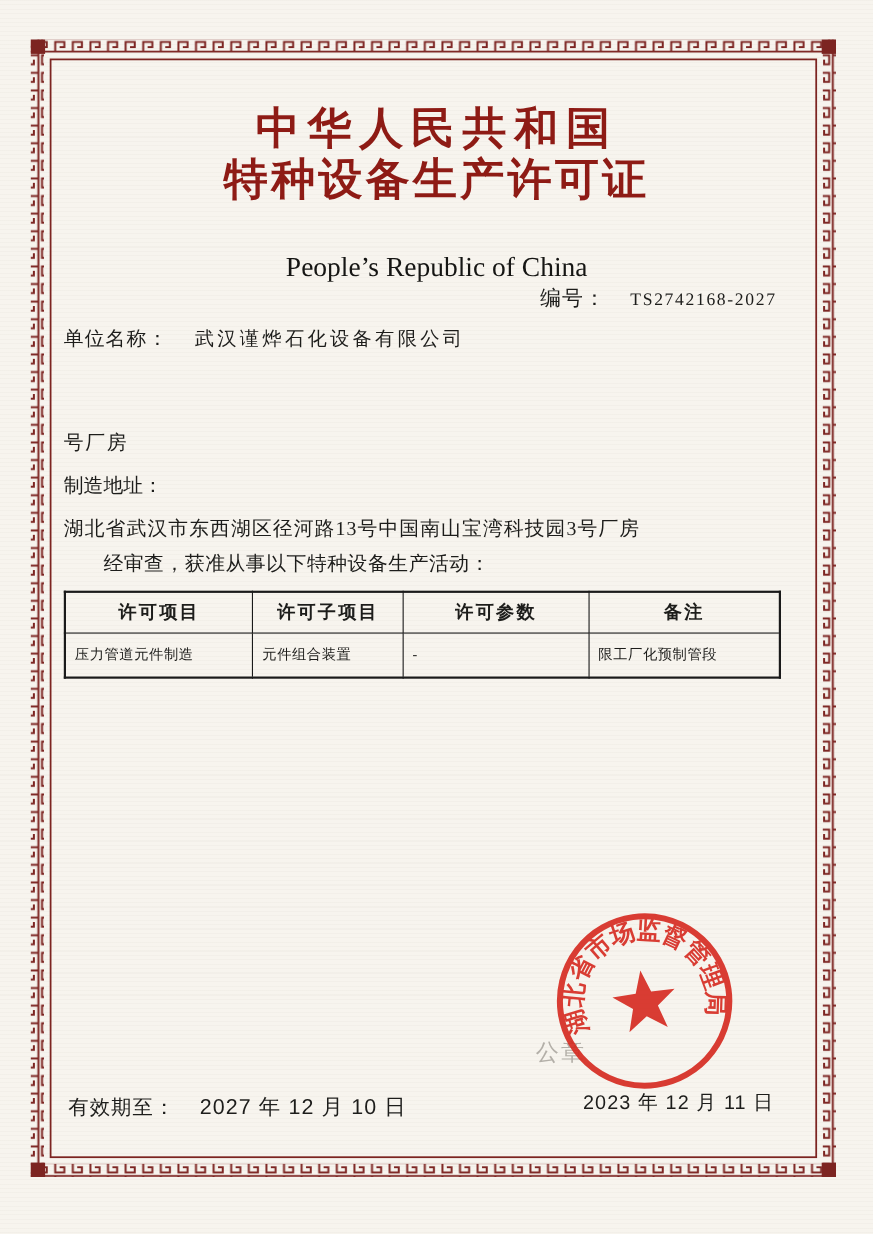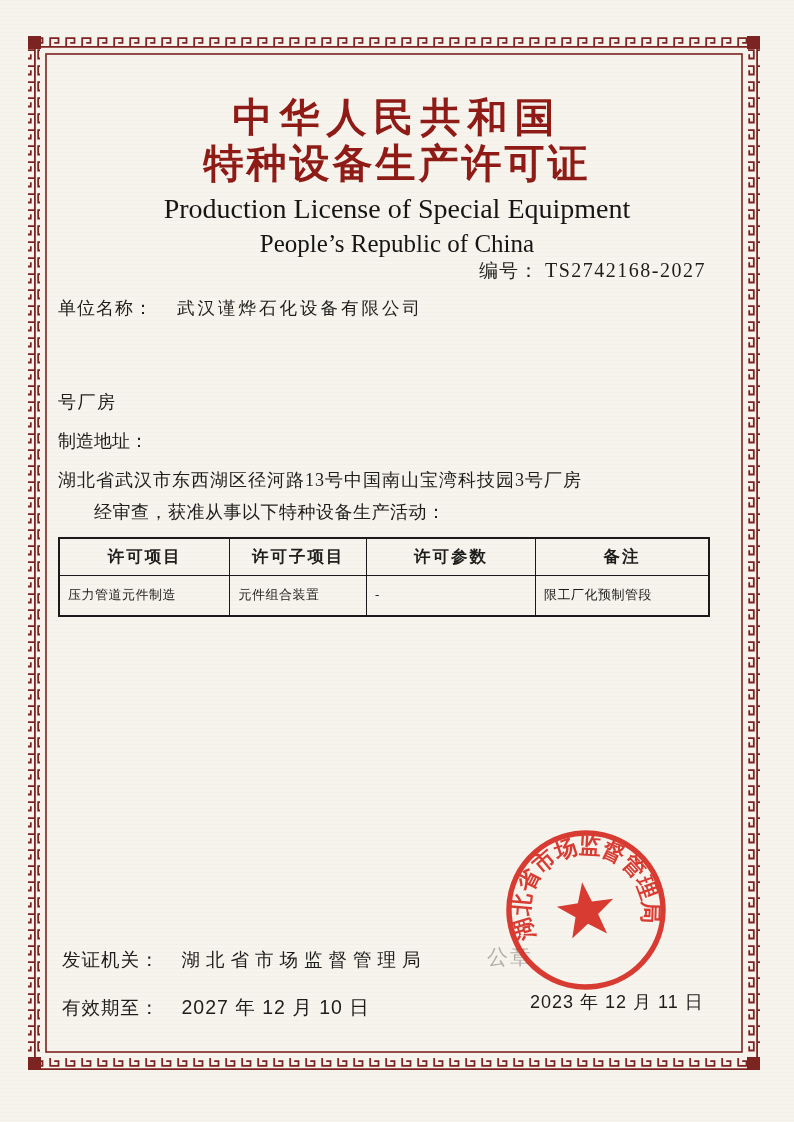--- a/index.html
+++ b/index.html
@@ -31,21 +31,21 @@
     font-family:"Liberation Sans","DejaVu Sans",sans-serif;
     font-weight:bold;color:var(--title-red);
     font-size:40px;line-height:46px;
   }
   .title-cn1{top:94px;letter-spacing:7px;}
   .title-cn2{top:140px;letter-spacing:3px;}
   .title-en{left:0;width:100%;text-align:center;color:#151513;}
   .title-en1{top:193px;font-size:28px;}
   .title-en2{top:230px;font-size:25px;}
   .number-row{top:258px;right:88px;font-size:19px;letter-spacing:1px;}
-  .number-row .num{margin-left:6px;font-size:20px;letter-spacing:1.5px;}
+  .number-row .num{margin-left:22px;font-size:16px;letter-spacing:1.5px;}
   .field{font-size:18px;line-height:24px;}
   .lbl{letter-spacing:1px;}
   .company-row{top:296px;left:58px;}
   .company-row .val{margin-left:24px;letter-spacing:3px;font-size:17.5px;}
   .residence-row{top:350px;left:58px;}
   .residence-row .val{margin-left:16px;letter-spacing:1.5px;}
   .residence-wrap{top:390px;left:58px;letter-spacing:1.5px;}
   .mfg-label-row{top:429px;left:58px;}
   .mfg-value-row{top:468px;left:58px;letter-spacing:1px;}
   .approval-row{top:500px;left:94px;letter-spacing:0.5px;}
@@ -104,21 +104,20 @@
     <rect x="748" y="36" width="12" height="1034" fill="url(#mvr)"></rect>
     <rect class="frame-fill" x="28" y="36" width="13" height="13"></rect>
     <rect class="frame-fill" x="747" y="36" width="13" height="13"></rect>
     <rect class="frame-fill" x="28" y="1057" width="13" height="13"></rect>
     <rect class="frame-fill" x="747" y="1057" width="13" height="13"></rect>
     <rect class="frame-stroke" x="46" y="54" width="696" height="998" fill="none" stroke-width="1.6"></rect>
   </svg>
 
   <div class="abs title-cn title-cn2">特种设备生产许可证</div>
   <div class="abs title-cn title-cn1">中华人民共和国</div>
-  <div class="abs title-en title-en1">Production License of Special Equipment</div>
   <div class="abs title-en title-en2">People’s Republic of China</div>
 
   <div class="abs number-row">
     <span>编号：</span><span class="num">TS2742168-2027</span>
   </div>
 
   <div class="abs field company-row">
     <span class="lbl">单位名称：</span><span class="val">武汉谨烨石化设备有限公司</span>
   </div>
 
@@ -141,23 +140,20 @@
     <tbody>
       <tr>
         <td>压力管道元件制造</td>
         <td>元件组合装置</td>
         <td>-</td>
         <td>限工厂化预制管段</td>
       </tr>
     </tbody>
   </table>
 
-  <div class="abs field issuer-row">
-    <span class="lbl">发证机关：</span><span class="val">湖北省市场监督管理局</span>
-  </div>
   <div class="abs field valid-row">
     <span class="lbl">有效期至：</span><span class="val">2027 年 12 月 10 日</span>
   </div>
   <div class="abs issue-date">2023 年 12 月 11 日</div>
 
   <div class="abs watermark">公章</div>
 
   <svg class="abs stamp" width="224" height="224" viewBox="0 0 224 224">
     <g transform="rotate(-8 112 112)" opacity="0.9">
       <circle class="stamp-ring" cx="112" cy="112" r="77" fill="none" stroke-width="5.5"></circle>

